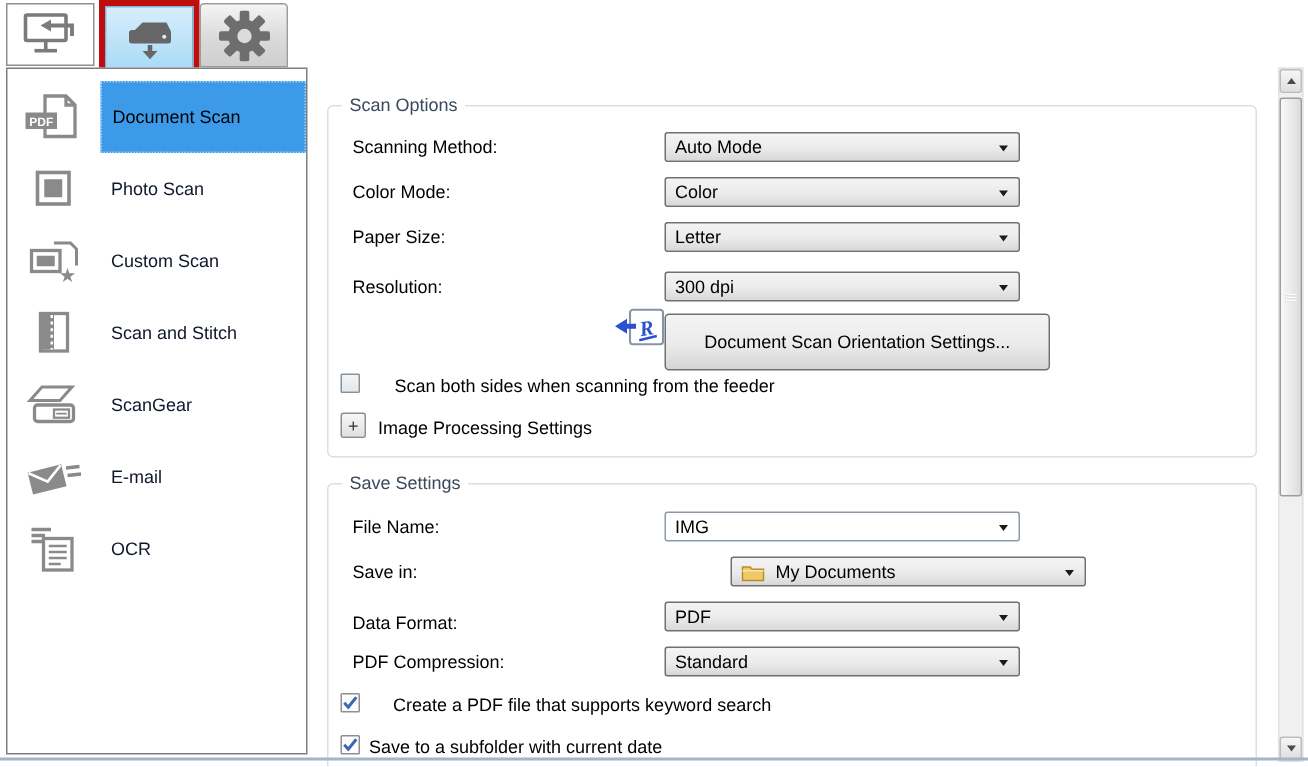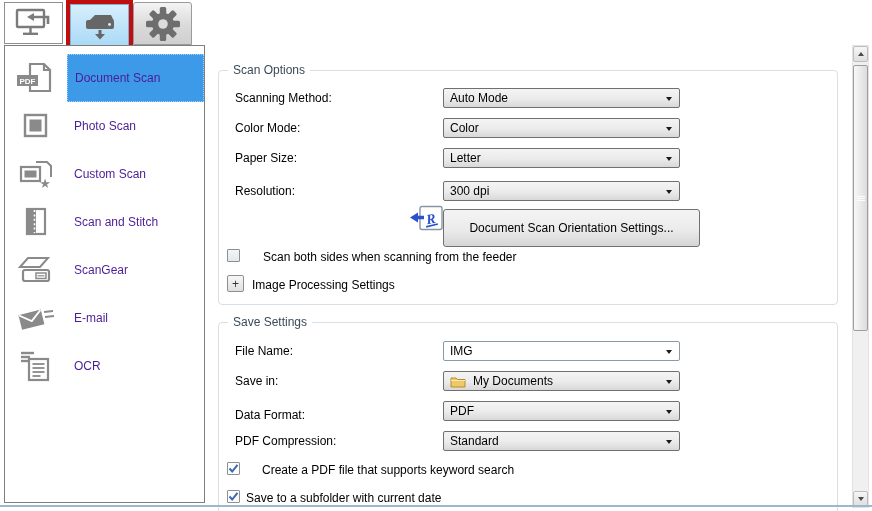--- a/index.html
+++ b/index.html
@@ -11,22 +11,22 @@
   .tab { position:absolute; display:flex; align-items:center; justify-content:center; cursor:pointer; }
   .tab-1 { left:4px; top:2px; width:59px; height:42px; background:#fff; border:1px solid #8f8f8f; }
   .tab-2-annot { left:66px; top:0; width:67px; height:51px; border:4px solid #C00D0D; background:#fff; }
   .tab-2 { width:100%; height:100%; background:linear-gradient(#d7eefc, #a9daf6); border:1px solid #79b5da; display:flex; align-items:center; justify-content:center; }
   .tab-3 { left:133px; top:2px; width:59px; height:43px; background:linear-gradient(#f4f4f4,#dadada 55%,#cfcfcf); border:1px solid #9b9b9b; border-radius:3px 3px 0 0; }
 
   
   .sidebar { position:absolute; left:4px; top:45px; width:201px; height:458px; background:#fff; border:1px solid #7e7e7e; padding-top:8px; }
   .side-item { display:flex; align-items:stretch; height:48px; cursor:pointer; }
   .side-icon { width:62px; display:flex; align-items:center; justify-content:center; flex:none; }
-  .side-label { flex:1; display:flex; align-items:center; padding-left:7px; color:#4c1d95; }
-  .side-item.selected .side-label { background:#3D9AE8; color:#4c1d95; border:1px dotted #a6d4f7; }
+  .side-label { flex:1; display:flex; align-items:center; padding-left:7px; color:#0f172a; }
+  .side-item.selected .side-label { background:#3D9AE8; color:#000000; border:1px dotted #a6d4f7; }
 
   
   .group { position:absolute; border:1px solid #d8e0e6; border-radius:4px; background:transparent; }
   .group-1 { left:218px; top:70px; width:620px; height:235px; }
   .group-2 { left:218px; top:322px; width:620px; height:231px; }
   .group-caption { position:absolute; top:-8px; left:9px; background:#fff; padding:0 5px; color:#3a4a5a; }
 
   .flabel { position:absolute; left:235px; white-space:nowrap; }
   .combo { position:absolute; left:443px; width:237px; height:20px; border:1px solid #707070; border-radius:2px;
            background:linear-gradient(#f4f4f4, #ebebeb 55%, #d8d8d8); display:flex; align-items:center;
@@ -270,21 +270,21 @@
     <span class="group-caption">Save Settings</span>
   </div>
 
   <span class="flabel" style="top:344px;">File Name:</span>
   <div class="combo white" style="top:341px;">
     <span class="val">IMG</span>
     <span class="arrow"></span>
   </div>
 
   <span class="flabel" style="top:374px;">Save in:</span>
-  <div class="combo" style="top:371px;">
+  <div class="combo" style="top:371px;margin-left:44px;">
     <span class="folder">
       <svg width="16" height="13" viewBox="0 0 16 13">
         <path d="M1 3 h5 l1.5 1.5 H15 V12 H1 Z" fill="#efc966" stroke="#b98d2f" stroke-width="1"></path>
         <path d="M1 5.5 H15" stroke="#fbe7ae" stroke-width="1"></path>
       </svg>
     </span>
     <span class="val">My Documents</span>
     <span class="arrow"></span>
   </div>
 

